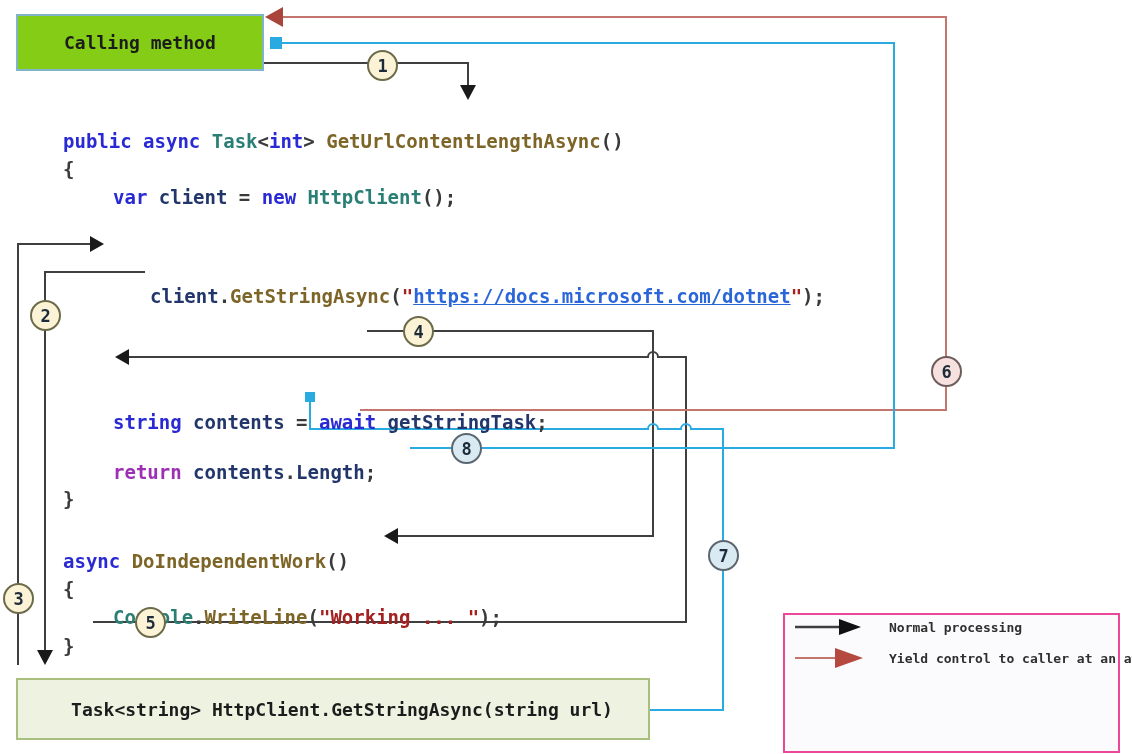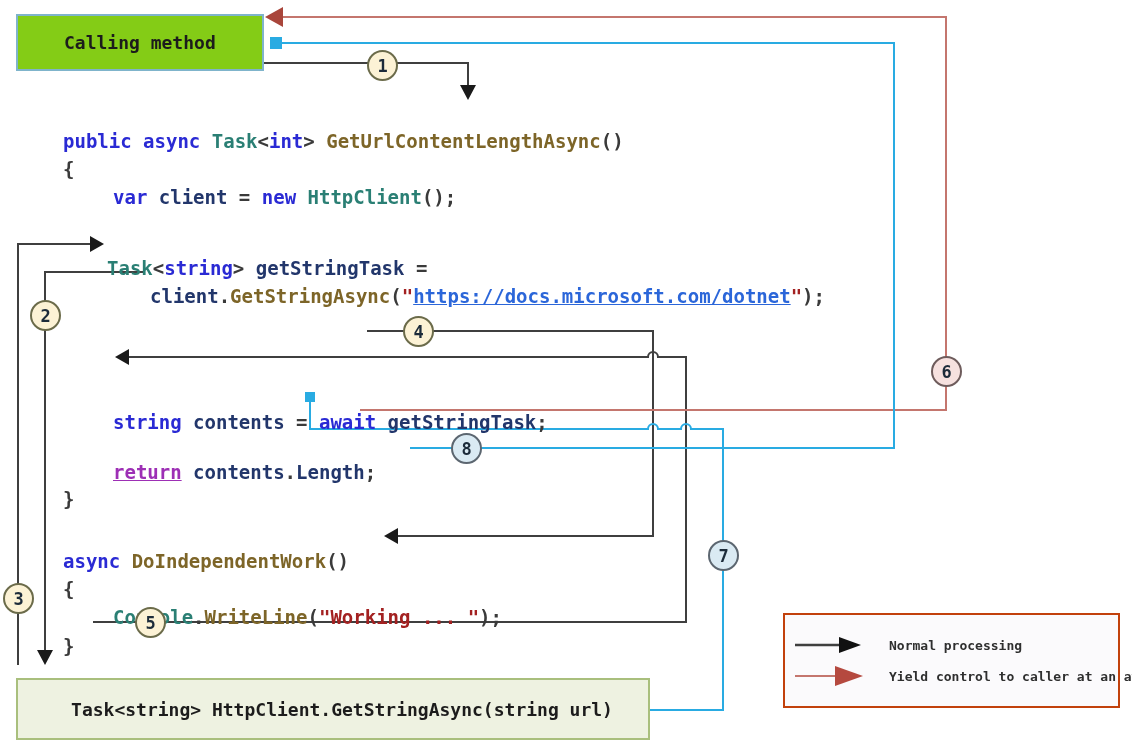--- a/index.html
+++ b/index.html
@@ -5,36 +5,36 @@
   html,body{margin:0;padding:0;background:#ffffff;}
   #stage{position:relative;width:1132px;height:754px;background:#ffffff;overflow:hidden;
          font-family:"DejaVu Sans Mono","Liberation Mono",monospace;}
   #wires{position:absolute;left:0;top:0;z-index:1;}
   .codeline{position:absolute;z-index:2;font-size:19px;font-weight:bold;line-height:26px;white-space:pre;margin-top:24px;}
   .tk-kw{color:#2a2ad4;}
   .tk-ty{color:#2a7f74;}
   .tk-me{color:#7d6528;}
   .tk-id{color:#22366b;}
   .tk-pu{color:#3a3a3a;}
-  .tk-ret{color:#9d2fb5;text-decoration:underline;}
+  .tk-ret{color:#9d2fb5;}
   .tk-st{color:#a32121;}
   .tk-url{color:#2b66d9;text-decoration:underline;}
   .flowbox{position:absolute;z-index:2;box-sizing:border-box;display:flex;align-items:center;
            font-size:18px;font-weight:bold;color:#1c1c1c;padding-left:18px;}
   #calling-box{left:16px;top:14px;width:248px;height:57px;background:#84cc16;border:2px solid #7fb4cb;
                padding-left:46px;}
   #bottom-box{left:16px;top:678px;width:634px;height:62px;background:#eef2e1;border:2px solid #a9bf7d;
               justify-content:center;}
   .step{position:absolute;z-index:3;width:31px;height:31px;border-radius:50%;box-sizing:border-box;
         display:flex;align-items:center;justify-content:center;font-size:17px;font-weight:bold;color:#1c2b3a;}
   .step-cream{background:#fcf2d5;border:2px solid #6b6b4a;}
   .step-pink{background:#f6e1df;border:2px solid #6e5c5c;}
   .step-blue{background:#daeaf3;border:2px solid #5c6670;}
-  #legend{position:absolute;z-index:2;left:783px;top:613px;width:337px;height:95px;box-sizing:border-box;
-          background:#fbfafc;border:2px solid #c2410c;display:flex;flex-direction:column;justify-content:center;
+  #legend{position:absolute;z-index:2;left:783px;top:613px;width:337px;height:140px;box-sizing:border-box;
+          background:#fbfafc;border:2px solid #ec4899;display:flex;flex-direction:column;
           padding-left:8px;row-gap:7px;}
   .legend-row{display:flex;align-items:center;height:24px;}
   .legend-glyph{width:84px;height:22px;flex:0 0 84px;}
   .legend-label{margin-left:12px;font-size:13px;font-weight:bold;color:#2f2f2f;white-space:pre;}
 </style>
 </head>
 <body>
 
 <div id="stage">
 
@@ -68,21 +68,20 @@
   <div id="calling-box" class="flowbox">
     <span>Calling method</span>
   </div>
   <div id="bottom-box" class="flowbox">
     <span>Task&lt;string&gt; HttpClient.GetStringAsync(string url)</span>
   </div>
 
   <div class="codeline" style="left:63px;top:104px"><span class="tk-kw">public</span><span class="tk-pu"> </span><span class="tk-kw">async</span><span class="tk-pu"> </span><span class="tk-ty">Task</span><span class="tk-pu">&lt;</span><span class="tk-kw">int</span><span class="tk-pu">&gt;</span><span class="tk-pu"> </span><span class="tk-me">GetUrlContentLengthAsync</span><span class="tk-pu">()</span></div>
   <div class="codeline" style="left:63px;top:132px"><span class="tk-pu">{</span></div>
   <div class="codeline" style="left:113px;top:160px"><span class="tk-kw">var</span><span class="tk-pu"> </span><span class="tk-id">client</span><span class="tk-pu"> = </span><span class="tk-kw">new</span><span class="tk-pu"> </span><span class="tk-ty">HttpClient</span><span class="tk-pu">();</span></div>
-  <div class="codeline" style="left:107px;top:231px"><span class="tk-ty">Task</span><span class="tk-pu">&lt;</span><span class="tk-kw">string</span><span class="tk-pu">&gt; </span><span class="tk-id">getStringTask</span><span class="tk-pu"> =</span></div>
   <div class="codeline" style="left:150px;top:259px"><span class="tk-id">client</span><span class="tk-pu">.</span><span class="tk-me">GetStringAsync</span><span class="tk-pu">(</span><span class="tk-st">"</span><span class="tk-url">https://docs.microsoft.com/dotnet</span><span class="tk-st">"</span><span class="tk-pu">);</span></div>
   <div class="codeline" style="left:113px;top:385px"><span class="tk-kw">string</span><span class="tk-pu"> </span><span class="tk-id">contents</span><span class="tk-pu"> = </span><span class="tk-kw">await</span><span class="tk-pu"> </span><span class="tk-id">getStringTask</span><span class="tk-pu">;</span></div>
   <div class="codeline" style="left:113px;top:435px"><span class="tk-ret">return</span><span class="tk-pu"> </span><span class="tk-id">contents</span><span class="tk-pu">.</span><span class="tk-id">Length</span><span class="tk-pu">;</span></div>
   <div class="codeline" style="left:63px;top:462px"><span class="tk-pu">}</span></div>
   <div class="codeline" style="left:63px;top:524px"><span class="tk-kw">async</span><span class="tk-pu"> </span><span class="tk-me">DoIndependentWork</span><span class="tk-pu">()</span></div>
   <div class="codeline" style="left:63px;top:552px"><span class="tk-pu">{</span></div>
   <div class="codeline" style="left:113px;top:580px"><span class="tk-ty">Console</span><span class="tk-pu">.</span><span class="tk-me">WriteLine</span><span class="tk-pu">(</span><span class="tk-st">"Working ... "</span><span class="tk-pu">);</span></div>
   <div class="codeline" style="left:63px;top:609px"><span class="tk-pu">}</span></div>
 
   <div class="step step-cream" style="left:367px;top:50px">1</div>

